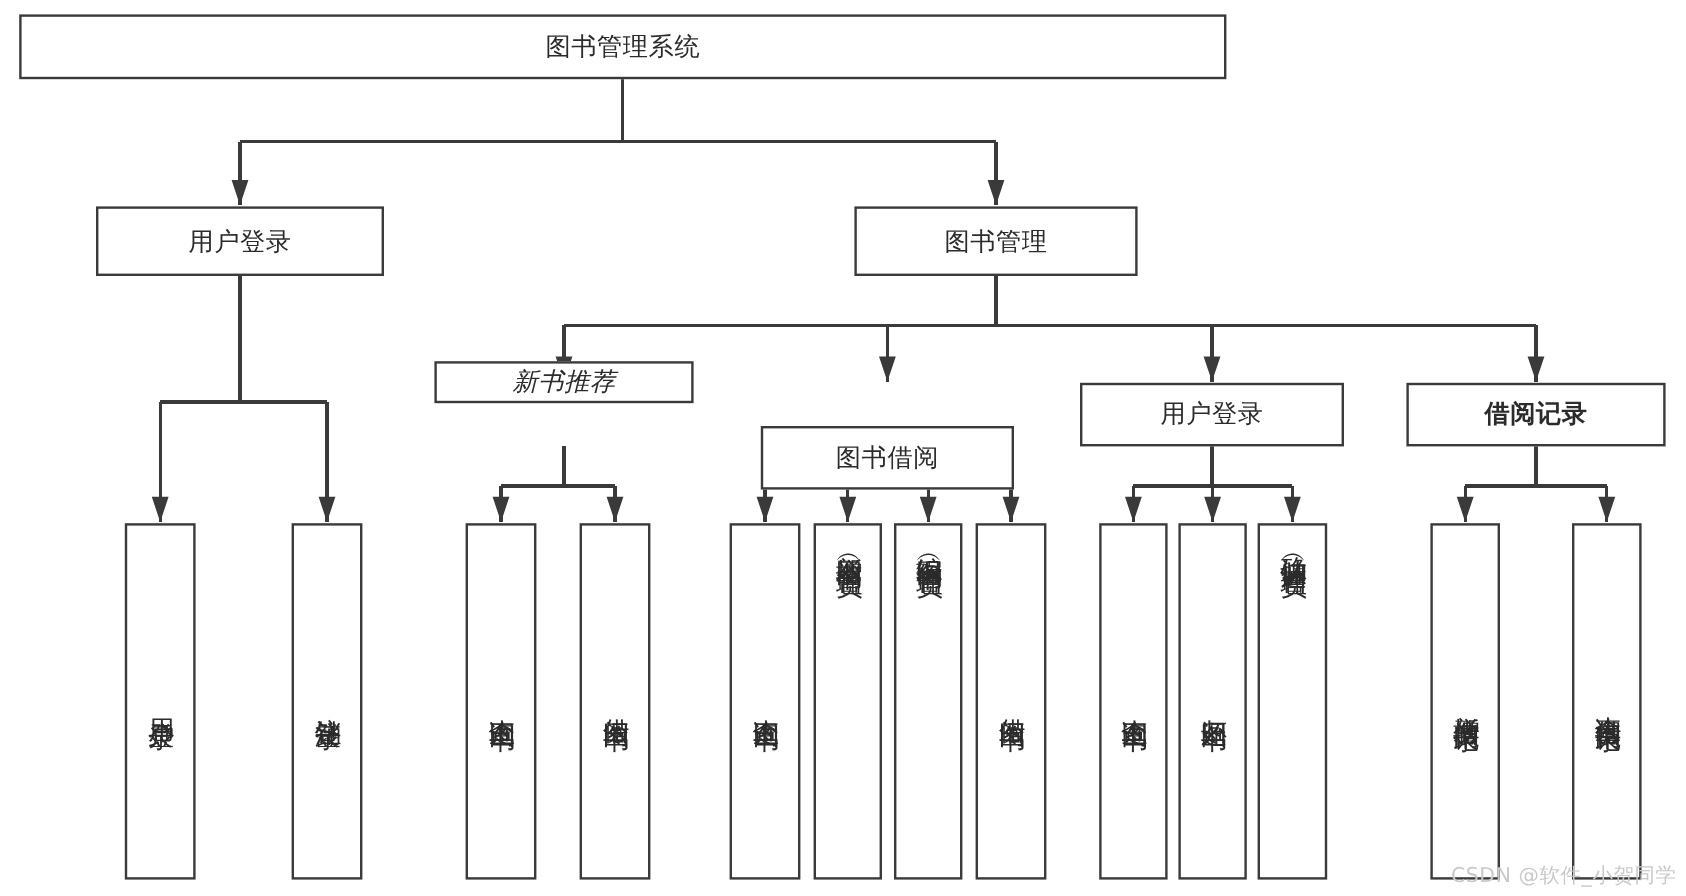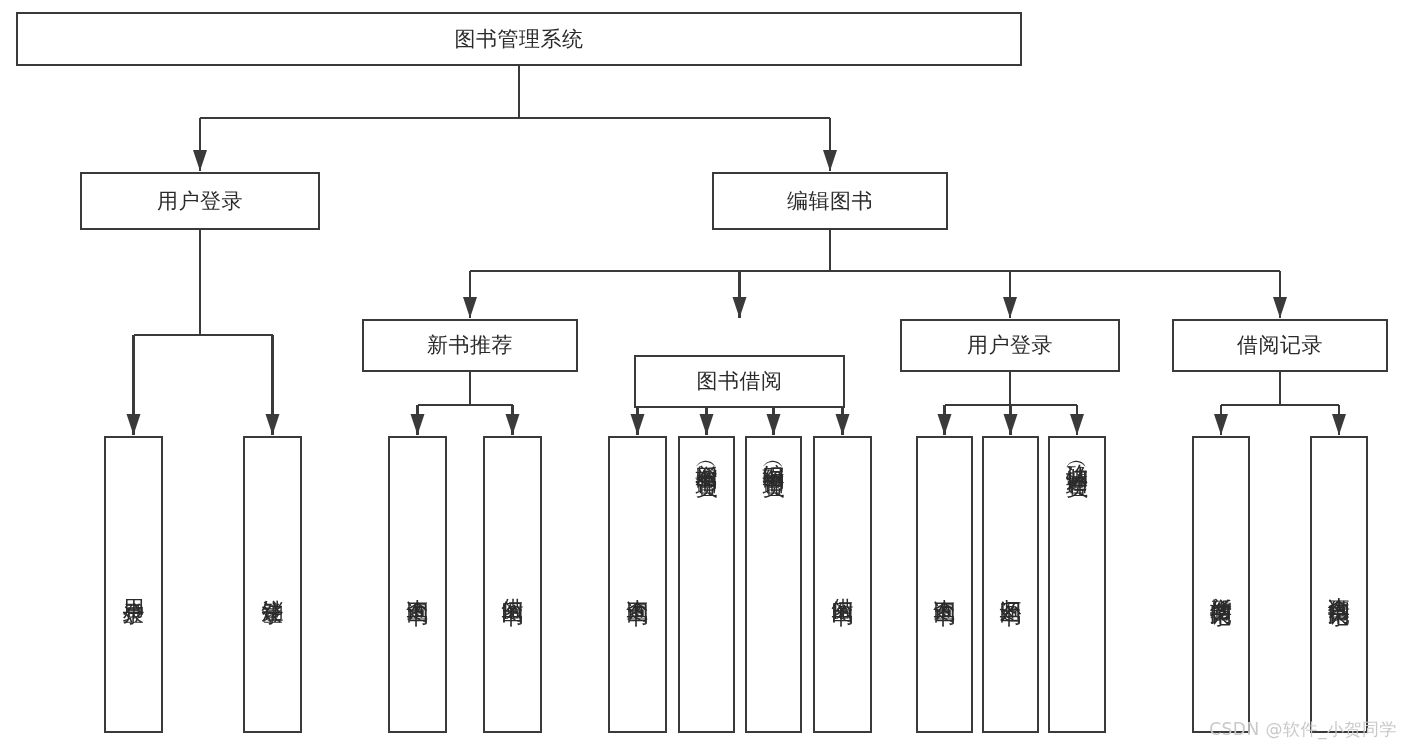--- a/index.html
+++ b/index.html
@@ -137,36 +137,36 @@
 
   <div class="node root" style="left: 16px; top: 12px; width: 1006px; height: 54px;">
     <span class="node-label">图书管理系统</span>
   </div>
 
   <div class="node" style="left: 80px; top: 172px; width: 240px; height: 58px;">
     <span class="node-label">用户登录</span>
   </div>
 
   <div class="node" style="left: 712px; top: 172px; width: 236px; height: 58px;">
-    <span class="node-label">编辑图书</span>
-  </div>
-
-  <div class="node" style="left: 362px; top: 319px; width: 216px; height: 53px;">
+    <span class="node-label">图书管理</span>
+  </div>
+
+  <div class="node" style="left: 362px; top: 301px; width: 216px; height: 35px; font-style: italic;">
     <span class="node-label">新书推荐</span>
   </div>
 
   <div class="node" style="left: 634px; top: 319px; width: 211px; height: 53px; margin-top: 36px;">
     <span class="node-label">图书借阅</span>
   </div>
 
   <div class="node" style="left: 900px; top: 319px; width: 220px; height: 53px;">
     <span class="node-label">用户登录</span>
   </div>
 
-  <div class="node" style="left: 1172px; top: 319px; width: 216px; height: 53px;">
+  <div class="node" style="left: 1172px; top: 319px; width: 216px; height: 53px; font-weight: bold;">
     <span class="node-label">借阅记录</span>
   </div>
 
   <div class="node leaf centered" style="left: 104px; top: 436px; width: 59px; height: 297px;">
     <span class="node-label">用户登录</span>
   </div>
 
   <div class="node leaf centered" style="left: 243px; top: 436px; width: 59px; height: 297px;">
     <span class="node-label">注销登录</span>
   </div>

